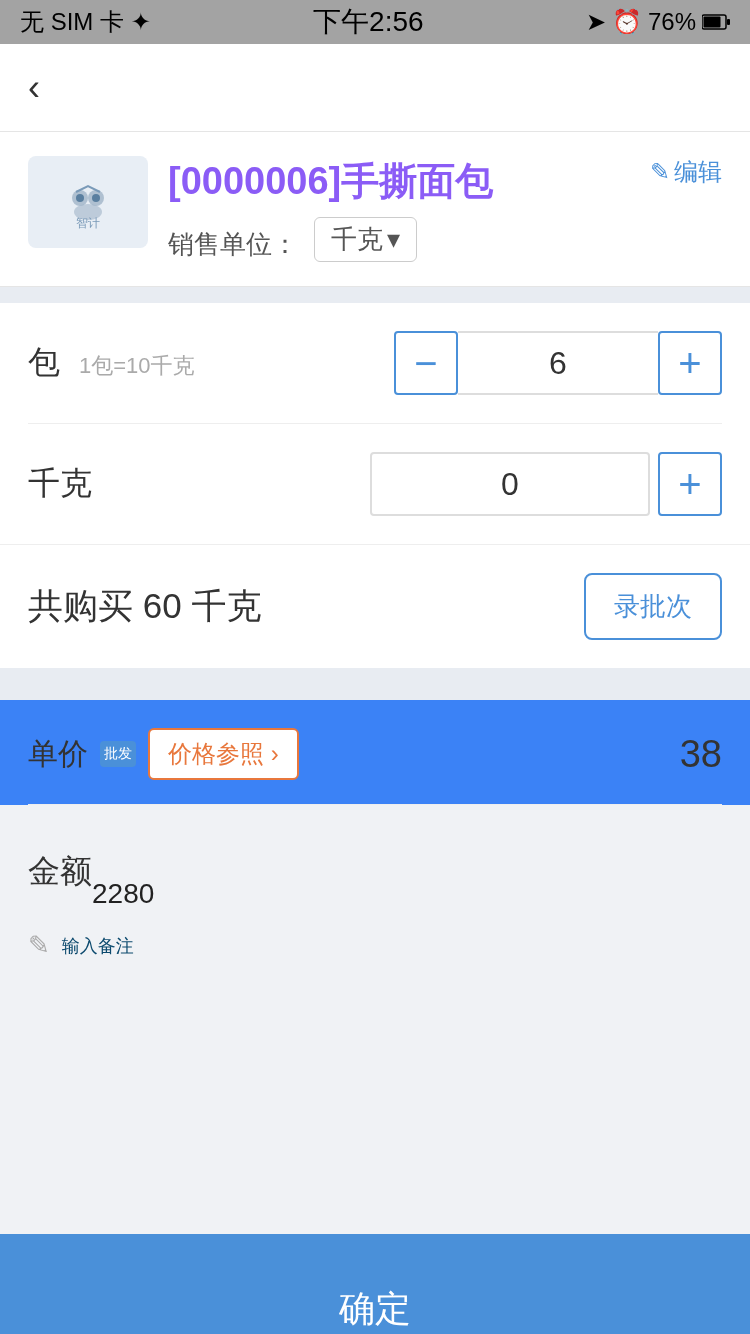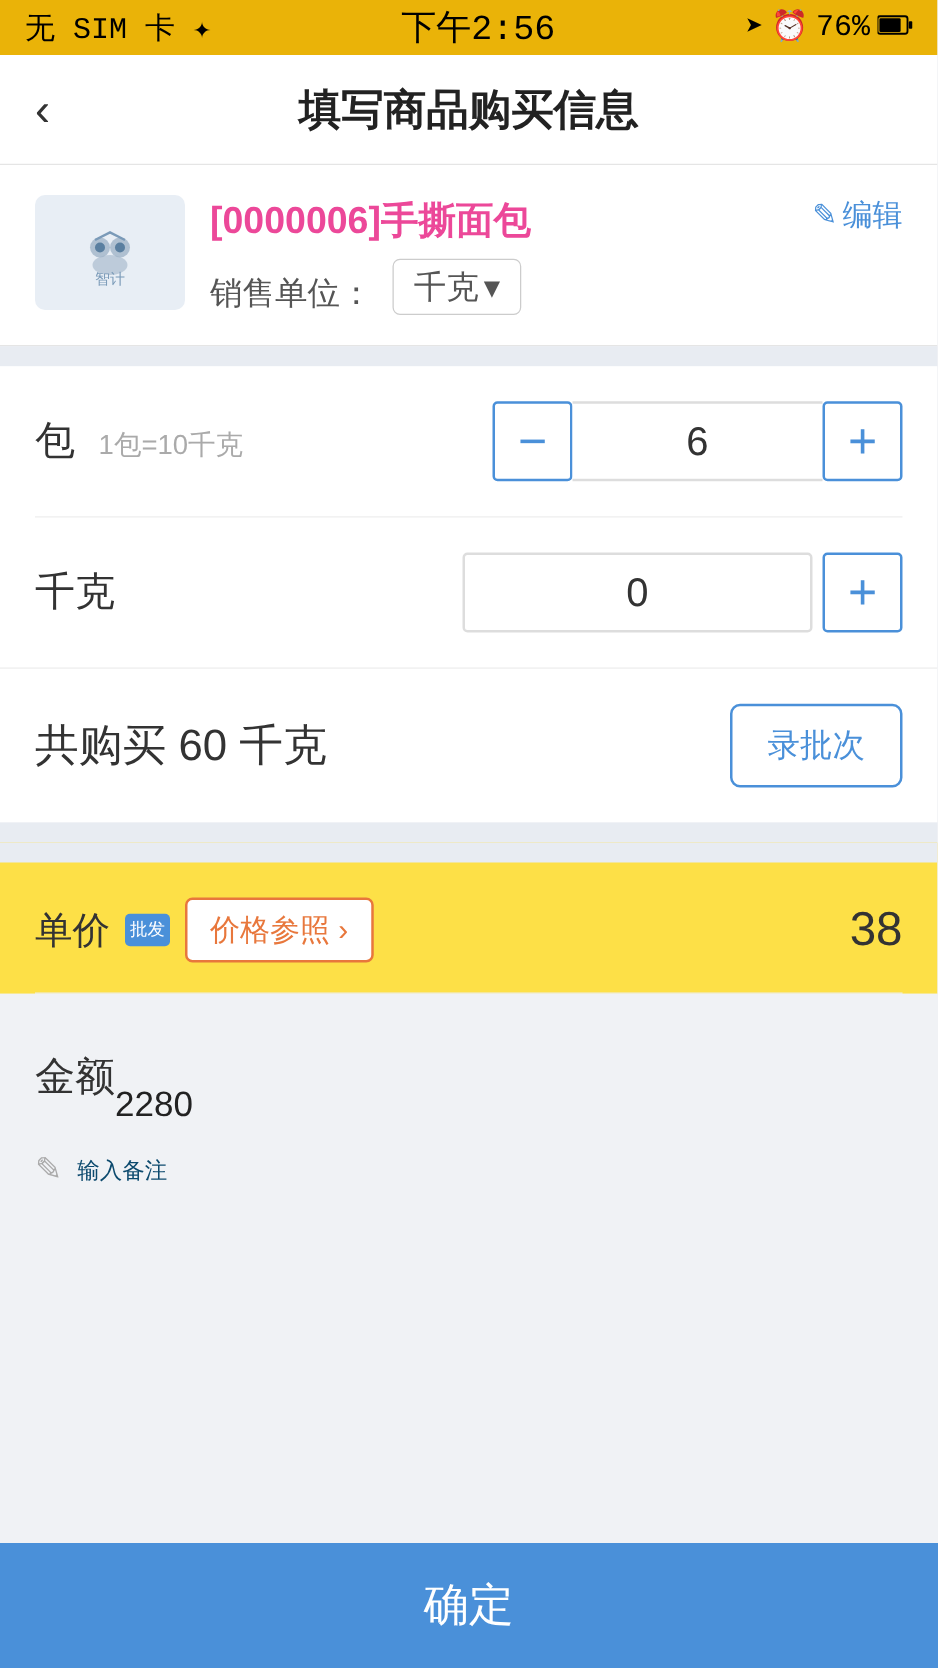--- a/index.html
+++ b/index.html
@@ -10,28 +10,27 @@
       font-family: -apple-system, "PingFang SC", "Helvetica Neue", Arial, sans-serif;
       background: #f0f2f5;
       font-size: 28px;
       color: #333;
     }
 
     
     .status-bar {
       width: 750px;
       height: 44px;
-      background: #eab308;
+      background: #a3a3a3;
       display: flex;
       align-items: center;
       justify-content: space-between;
       padding: 0 20px;
       font-size: 24px;
       color: #000;
-      font-family: Liberation Mono, monospace;
     }
     .status-left { display: flex; align-items: center; gap: 8px; }
     .status-center { font-size: 28px; font-weight: 500; }
     .status-right { display: flex; align-items: center; gap: 6px; font-size: 24px; }
 
     
     .nav-bar {
       width: 750px;
       height: 88px;
       background: #fff;
@@ -68,21 +67,21 @@
       height: 92px;
       background: #e8eef5;
       border-radius: 8px;
       display: flex;
       align-items: center;
       justify-content: center;
       flex-shrink: 0;
     }
     .product-thumb svg { width: 60px; height: 60px; }
     .product-info { flex: 1; }
-    .product-name { font-size: 30px; font-weight: 600; color: #ec4899; margin-bottom: 10px; }
+    .product-name { font-size: 38px; font-weight: 600; color: #8b5cf6; margin-bottom: 10px; }
     .product-stock { font-size: 24px; color: #888; margin-bottom: 10px; }
     .product-unit { font-size: 26px; color: #555; display: flex; align-items: flex-end; gap: 16px; }
     .unit-select {
       border: 1px solid #ccc;
       border-radius: 6px;
       padding: 4px 16px;
       font-size: 26px;
       color: #555;
       background: #fff;
       display: flex;
@@ -197,21 +196,21 @@
       color: #4a90d9;
       background: #fff;
       padding: 14px 28px;
       font-size: 26px;
       border-radius: 8px;
       cursor: pointer;
     }
 
     
     .price-section {
-      background: #fde047;
+      background: #3b82f6;
       padding: 28px 28px 0 28px;
       border-top: 16px solid #e8ecf2;
     }
     .price-row {
       display: flex;
       align-items: center;
       justify-content: space-between;
       padding-bottom: 24px;
       border-bottom: 1px solid #eee;
     }
@@ -264,21 +263,21 @@
       flex: 1;
       min-height: 300px;
     }
 
     
     .bottom-btn {
       width: 750px;
       height: 100px;
       background: #4a90d9;
       display: flex;
-      align-items: center;
+      align-items: flex-end;
       justify-content: center;
       cursor: pointer;
       position: fixed;
       bottom: 0;
       left: 0;
     }
     .bottom-btn-text {
       font-size: 36px;
       color: #fff;
       font-weight: 500;
@@ -311,21 +310,20 @@
           <rect x="0" y="1" width="24" height="14" rx="2" fill="none" stroke="#000" stroke-width="1.5"></rect>
           <rect x="25" y="5" width="3" height="6" rx="1" fill="#000"></rect>
           <rect x="1.5" y="2.5" width="17" height="11" rx="1" fill="#000"></rect>
         </svg>
       </span>
     </div>
   </div>
 
   <div class="nav-bar">
     <div class="nav-back">‹</div>
-    <div class="nav-title">填写商品购买信息</div>
   </div>
 
   <div class="product-card">
     <div class="product-thumb">
       <svg viewBox="0 0 60 60" fill="none" xmlns="http://www.w3.org/2000/svg">
 
         <circle cx="22" cy="26" r="8" fill="#a0b4c8" opacity="0.8"></circle>
         <circle cx="38" cy="26" r="8" fill="#a0b4c8" opacity="0.8"></circle>
         <circle cx="22" cy="26" r="4" fill="#5a7fa0"></circle>
         <circle cx="38" cy="26" r="4" fill="#5a7fa0"></circle>

